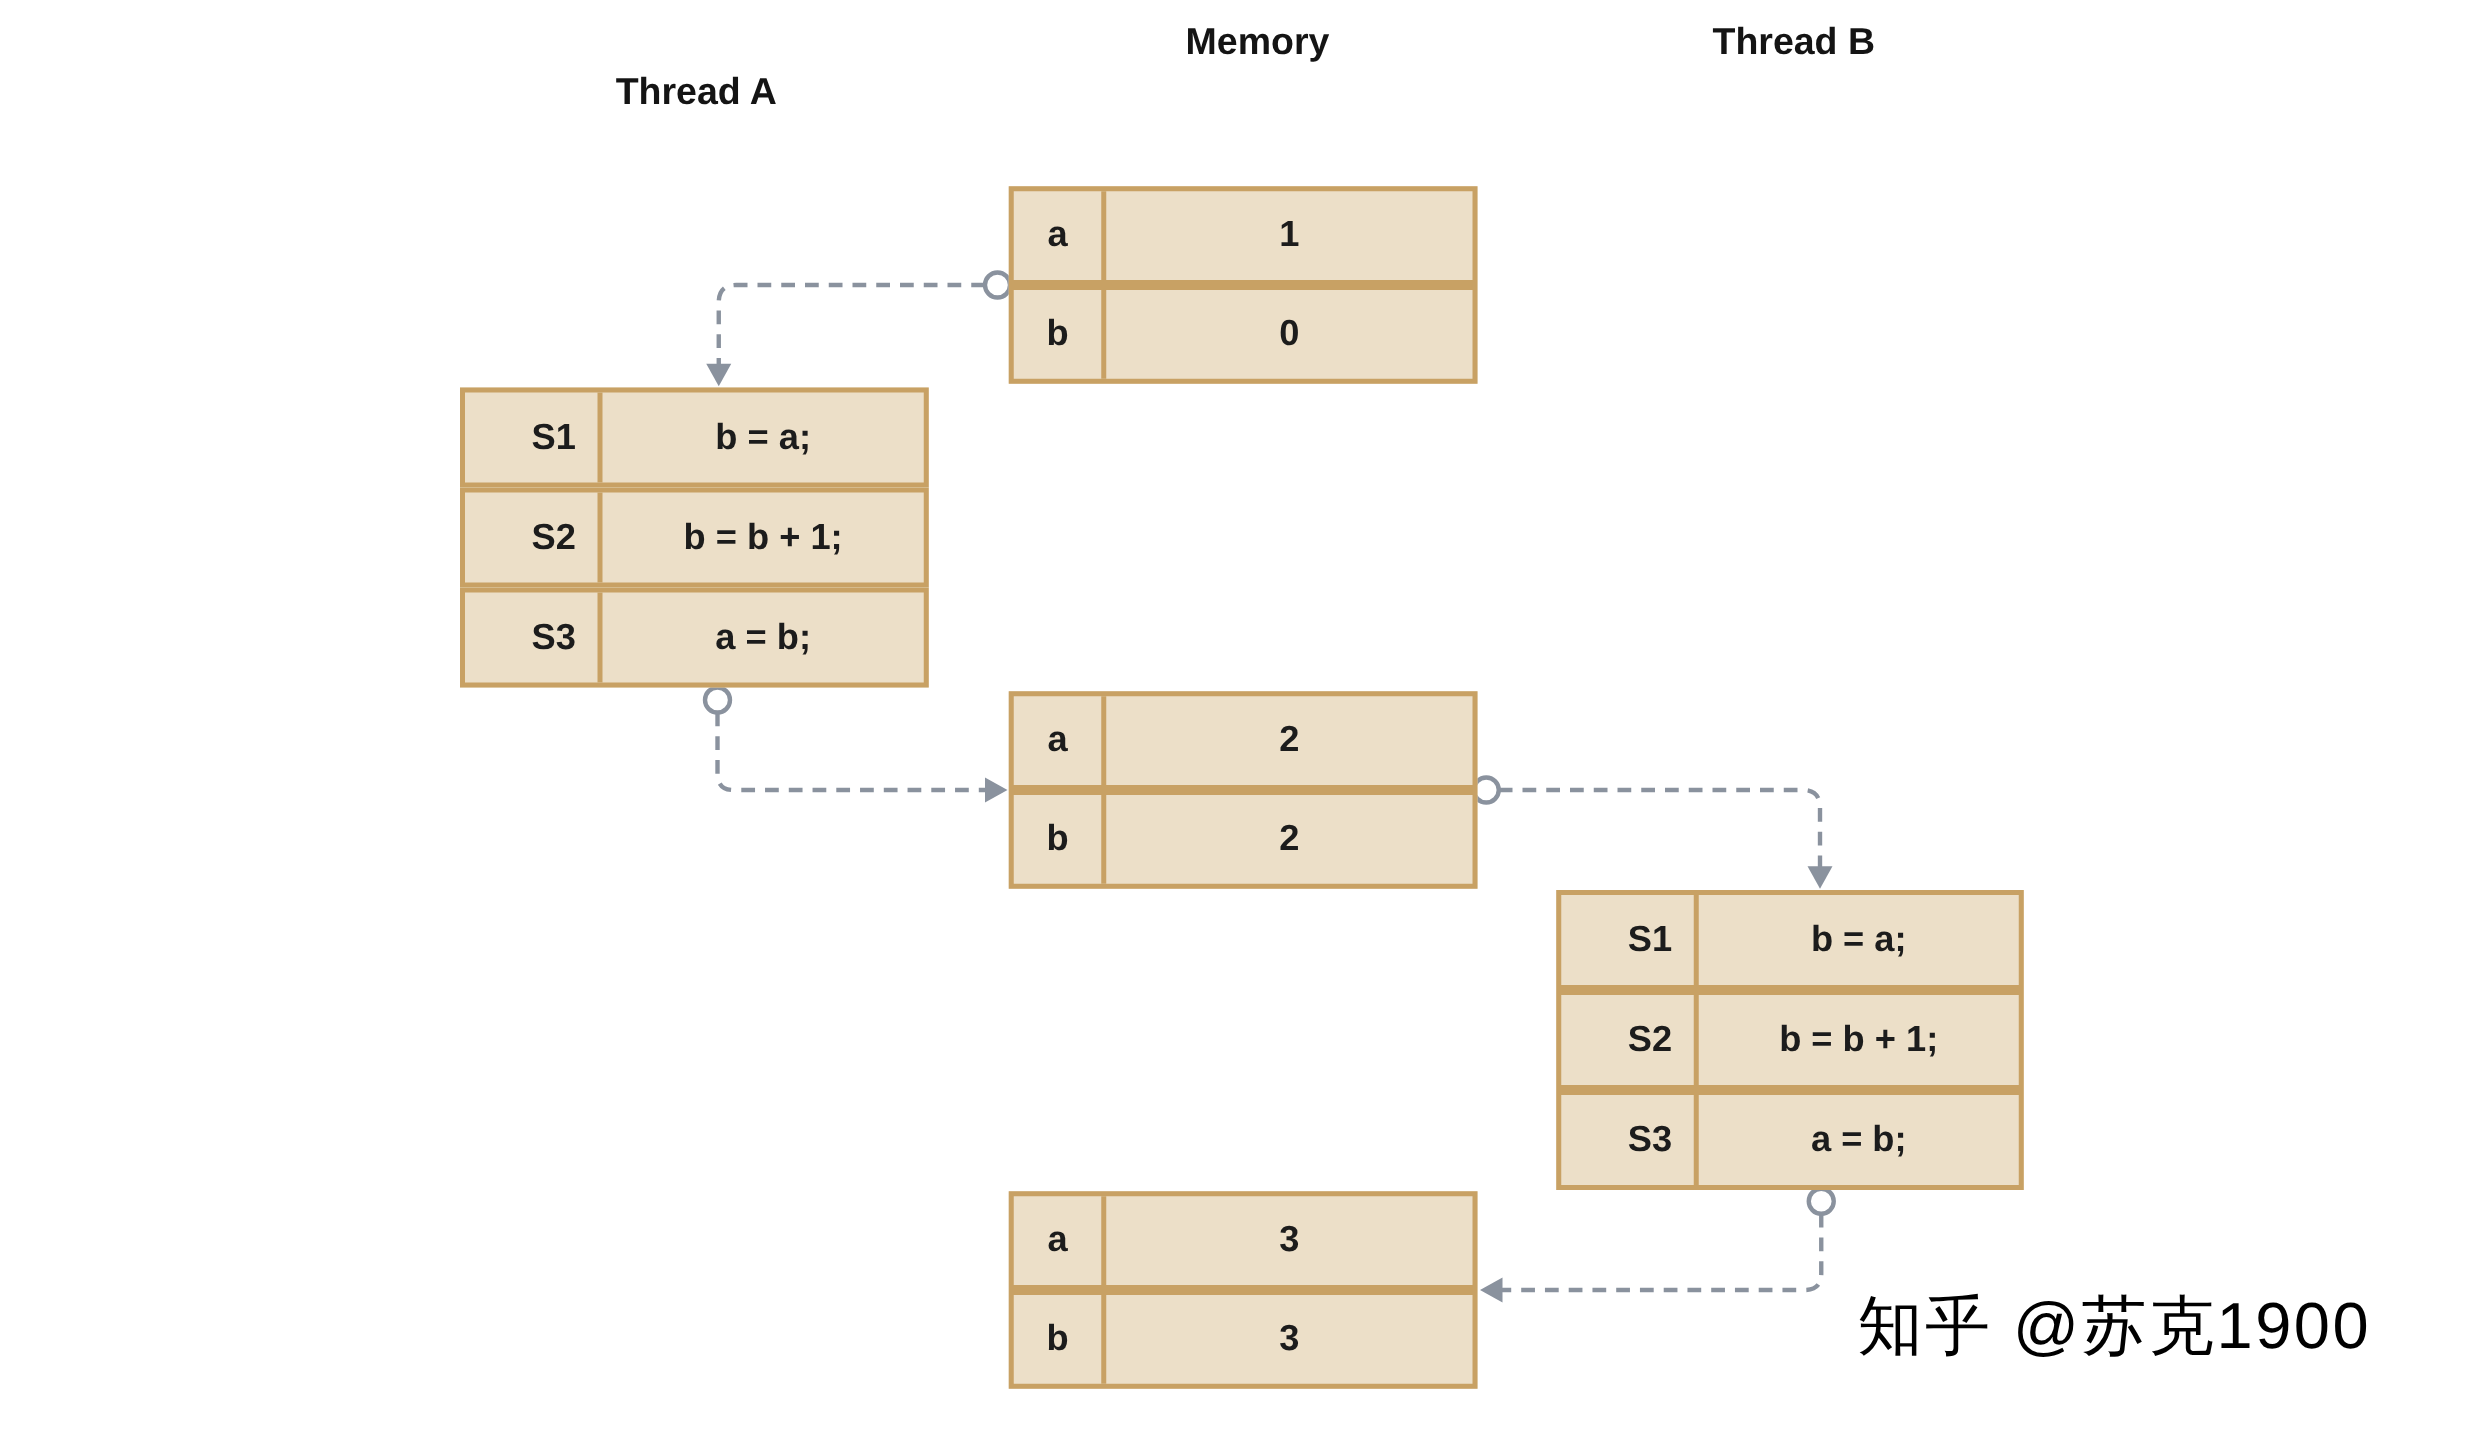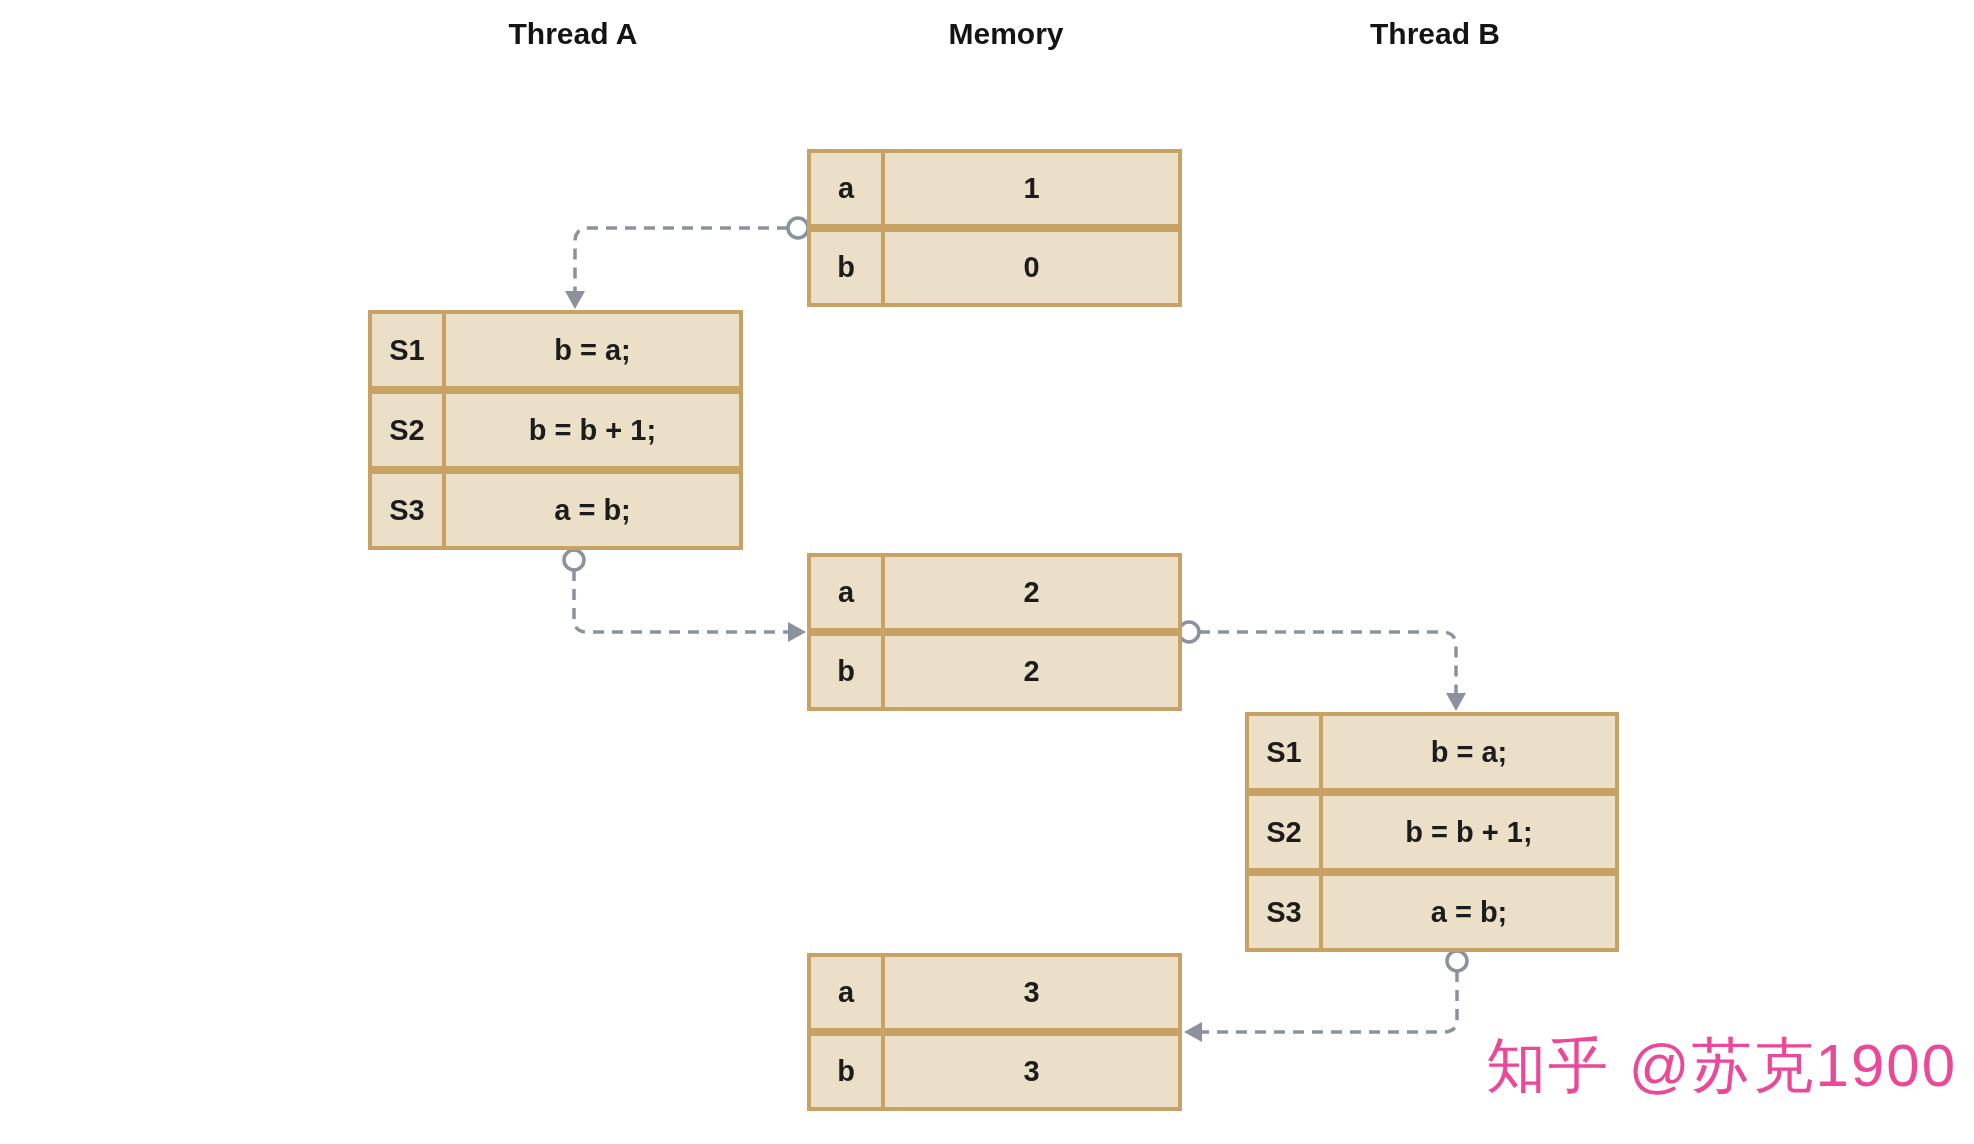--- a/index.html
+++ b/index.html
@@ -26,21 +26,21 @@
     display: flex;
     flex-direction: column;
   }
   .row {
     display: flex;
     box-sizing: border-box;
     border: 4px solid #c8a164;
     background: #ecdfc8;
   }
   .mem-table .row { height: 79px; }
-  .thread-table .row { height: 80px; }
+  .thread-table .row { height: 80px; padding-left: 36px; }
   .cell {
     display: flex;
     align-items: center;
     justify-content: center;
     font-weight: bold;
     font-size: 29px;
     color: #1c1c1c;
     box-sizing: border-box;
   }
   .cell.label { width: 74px; flex: none; border-right: 4px solid #c8a164; }
@@ -49,33 +49,33 @@
     position: absolute;
     left: 0; top: 0;
     width: 1974px;
     height: 1144px;
     pointer-events: none;
   }
   .watermark {
     position: absolute;
     left: 1486px;
     top: 1026px;
-    font-size: 60px;
+    font-size: 52px;
     letter-spacing: 2px;
-    color: #ec4899;
+    color: #000000;
     text-shadow: 2px 2px 0 rgba(255,255,255,0.9);
     white-space: nowrap;
   }
 </style>
 </head>
 <body>
 
 <div class="canvas">
 
-  <div class="hdr" style="left:423px;">Thread A</div>
+  <div class="hdr" style="left:407px;margin-top:40px;">Thread A</div>
   <div class="hdr" style="left:1285px;">Thread B</div>
   <div class="hdr" style="left:856px;">Memory</div>
 
   <svg class="connectors" viewBox="0 0 1974 1144" xmlns="http://www.w3.org/2000/svg">
     <g stroke="#8a929e" stroke-width="3.5" fill="none" stroke-dasharray="11 8">
       <path d="M 788 228 H 589 Q 575 228 575 242 V 296"></path>
       <path d="M 574 570 V 619 Q 574 632 587 632 H 788"></path>
       <path d="M 1199 632 H 1442 Q 1456 632 1456 646 V 698"></path>
       <path d="M 1457 971 V 1019 Q 1457 1032 1444 1032 H 1198"></path>
     </g>

